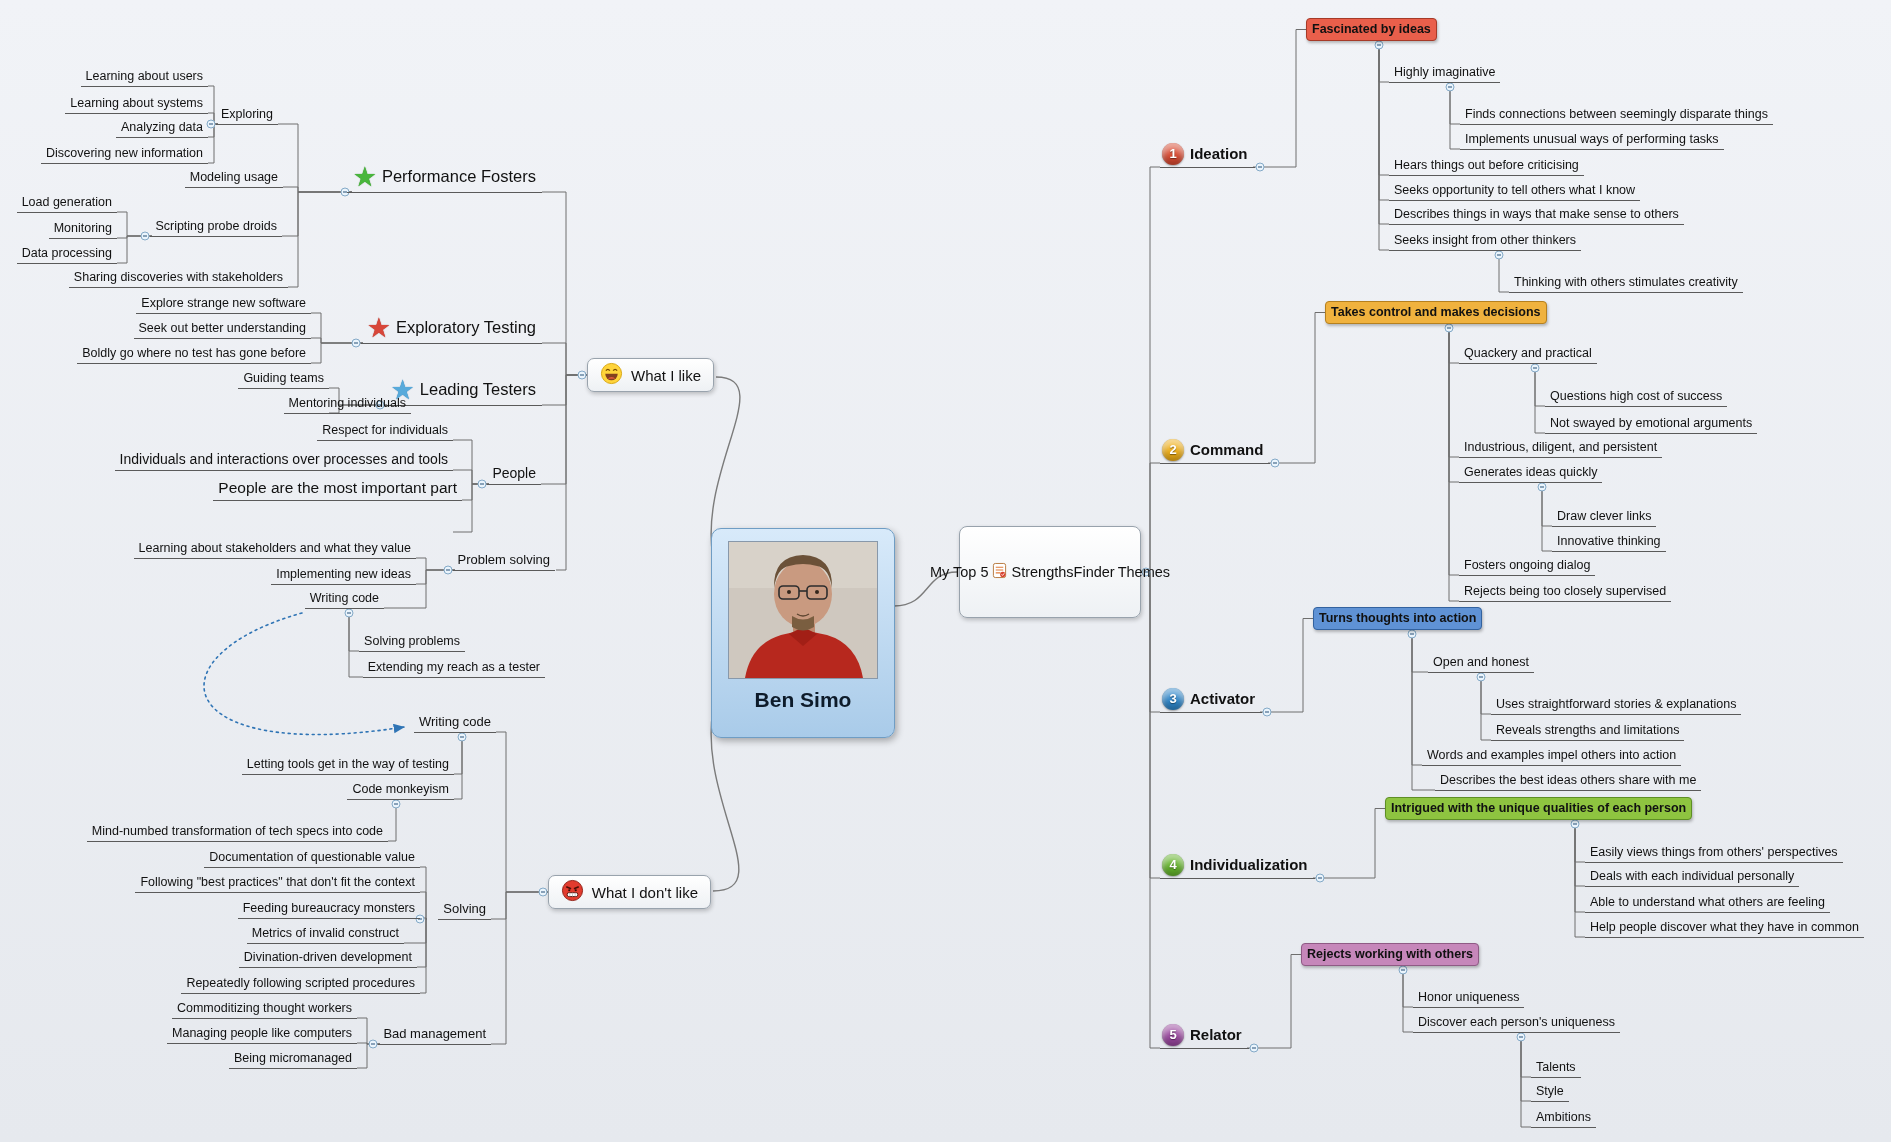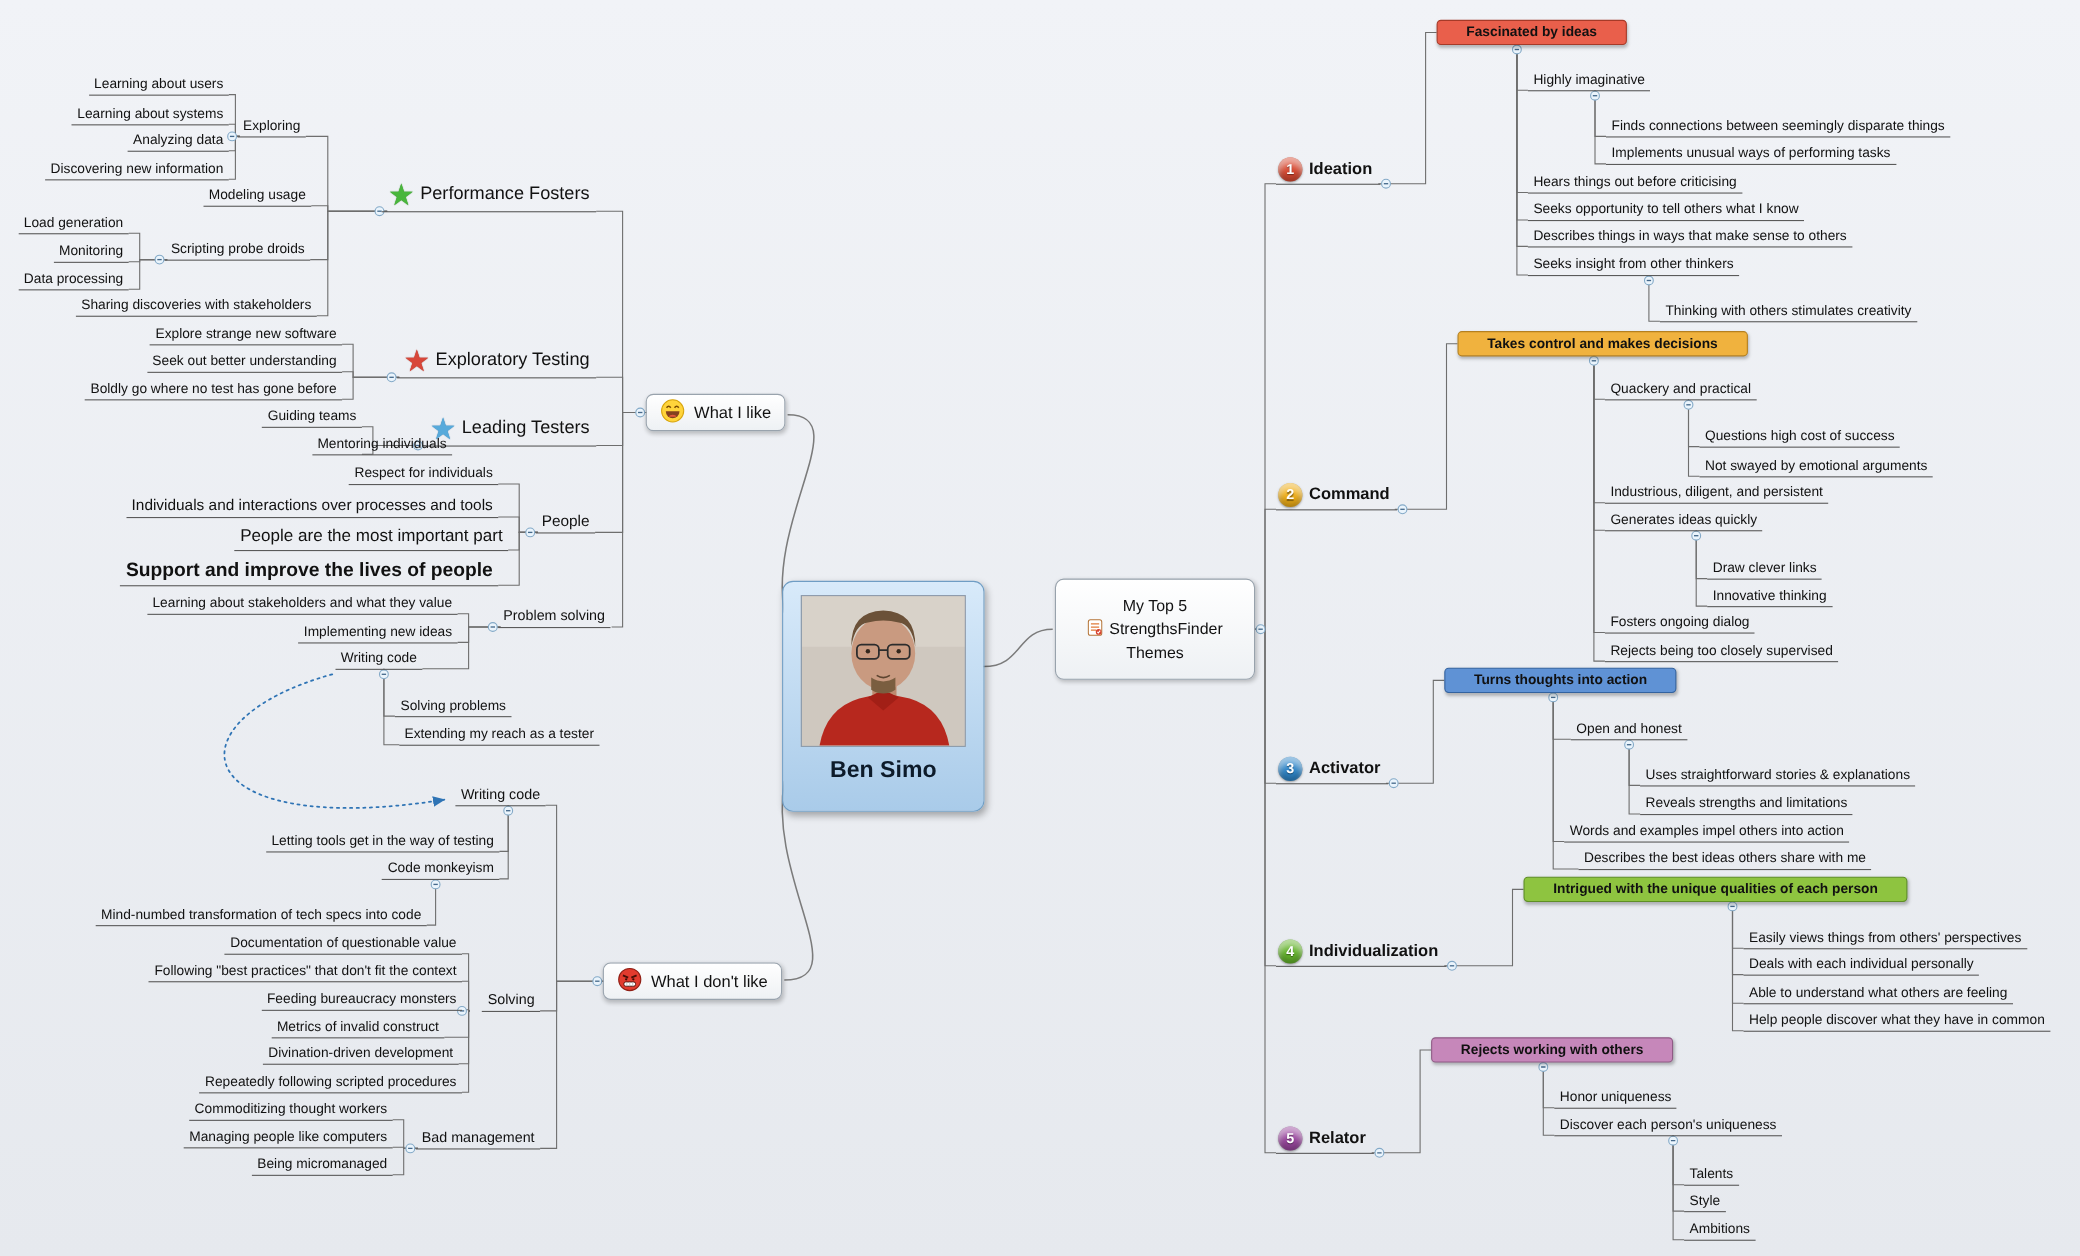--- a/index.html
+++ b/index.html
@@ -10,33 +10,33 @@
   .node{position:absolute;white-space:nowrap;z-index:1}
   .topic{font-size:12.5px;padding:2px 5px 3px;border-bottom:1px solid #5a5a5a}
   .fs14{font-size:14px}
   .fs15{font-size:15.5px}
   .fs17{font-size:17.5px;font-weight:600}
   .theme{display:flex;align-items:center;gap:6px;height:26px;border-bottom:1px solid #5a5a5a;padding:0 7px 2px 2px;font-weight:bold;font-size:15px}
   .ball{width:22px;height:22px;border-radius:50%;color:#fff;font-size:13px;font-weight:bold;display:flex;align-items:center;justify-content:center;flex:0 0 22px;
         text-shadow:0 1px 1px rgba(0,0,0,.45);
         box-shadow:inset 0 6px 6px rgba(255,255,255,.55), inset 0 -4px 6px rgba(0,0,0,.28), 0 1px 2px rgba(0,0,0,.35)}
   .b1{background:#d84a32}.b2{background:#efae18}.b3{background:#2f86c9}.b4{background:#64b32c}.b5{background:#99479e}
-  .header{font-size:12.5px;font-weight:bold;padding:3px 26px 4px;border-radius:4px;border:1px solid;box-shadow:1px 2px 3px rgba(0,0,0,.25)}
+  .header{font-size:12.5px;font-weight:bold;padding:3px 5px 4px;border-radius:4px;border:1px solid;box-shadow:1px 2px 3px rgba(0,0,0,.25)}
   .h1{background:#e95f4b;border-color:#a63a28}
   .h2{background:#f0b23e;border-color:#b5801f}
   .h3{background:#5f92d5;border-color:#33629f}
   .h4{background:#8ec440;border-color:#5e8f25}
   .h5{background:#c687ba;border-color:#8f5b85}
   .mainbox{display:flex;align-items:center;gap:8px;font-size:15px;background:linear-gradient(#ffffff,#eef1f4);border:1px solid #99a3ad;border-radius:7px;padding:5px 12px;height:34px;box-shadow:1px 2px 4px rgba(0,0,0,.22)}
   .star-topic{display:flex;align-items:center;gap:5px;font-size:16.5px;border-bottom:1px solid #5a5a5a;padding:0 6px 2px;height:30px}
   .star{font-size:27px;line-height:24px}
   .star.green{color:#49b63c;text-shadow:0 0 1px #2c7d22}
   .star.red{color:#d8473a;text-shadow:0 0 1px #952e23}
   .star.blue{color:#57aadb;text-shadow:0 0 1px #2d72a4}
-  .hub{display:flex;flex-direction:column;align-items:center;justify-content:center;gap:3px;background:linear-gradient(#ffffff,#eef1f4);border:1px solid #98a2ac;border-radius:8px;font-size:14.5px;box-shadow:1px 2px 4px rgba(0,0,0,.22)}
+  .hub{display:flex;flex-direction:row;align-items:center;justify-content:center;gap:3px;background:linear-gradient(#ffffff,#eef1f4);border:1px solid #98a2ac;border-radius:8px;font-size:14.5px;box-shadow:1px 2px 4px rgba(0,0,0,.22)}
   .hub-line{display:flex;align-items:center;gap:5px}
   .center{background:linear-gradient(#d8eafa,#a9cbe9);border:1px solid #6f9dc4;border-radius:10px;box-shadow:2px 3px 7px rgba(0,0,0,.3);display:flex;flex-direction:column;align-items:center;padding-top:12px}
   .photo{width:150px;height:138px;border:1px solid #8898aa;background:#cfc8bf;overflow:hidden}
   .center-name{font-size:21px;font-weight:bold;margin-top:9px;color:#0d1b2a}
   .wire{stroke:#6e6e6e;stroke-width:1;fill:none}
   .mainline{stroke:#7b7b7b;stroke-width:1.4;fill:none}
   .rel{stroke:#2f74b5;stroke-width:1.6;fill:none;stroke-dasharray:2 4;stroke-linecap:round}
   .exp-c{fill:#eaf4fc;stroke:#83a9c7;stroke-width:1}
   .exp-m{stroke:#45698b;stroke-width:1.2}
 </style>
@@ -349,21 +349,20 @@
 <div class="node topic" id="n-expl-0" style="right:1580px;top:294px">Explore strange new software</div>
 <div class="node topic" id="n-expl-1" style="right:1580px;top:319px">Seek out better understanding</div>
 <div class="node topic" id="n-expl-2" style="right:1580px;top:344px">Boldly go where no test has gone before</div>
 
 <div class="node topic" id="n-lead-0" style="right:1562px;top:369px">Guiding teams</div>
 <div class="node topic" id="n-lead-1" style="right:1480px;top:394px">Mentoring individuals</div>
 
 <div class="node topic" id="n-people-0" style="right:1438px;top:421px">Respect for individuals</div>
 <div class="node topic fs14" id="n-people-1" style="right:1438px;top:449px">Individuals and interactions over processes and tools</div>
 <div class="node topic fs15" id="n-people-2" style="right:1429px;top:477px">People are the most important part</div>
-<div class="node topic fs17" id="n-people-3" style="right:1438px;top:506px">Support and improve the lives of people</div>
 
 <div class="node topic" id="n-prob-0" style="right:1475px;top:539px">Learning about stakeholders and what they value</div>
 <div class="node topic" id="n-prob-1" style="right:1475px;top:565px">Implementing new ideas</div>
 <div class="node topic" id="n-prob-2" style="right:1507px;top:589px">Writing code</div>
 <div class="node topic" id="n-prob-3" style="right:1426px;top:632px">Solving problems</div>
 <div class="node topic" id="n-prob-4" style="right:1346px;top:658px">Extending my reach as a tester</div>
 
 <div class="node mainbox" id="n-dislikes" style="right:1180px;top:875px">
   <span>
     <svg width="23" height="23" viewBox="0 0 24 24">

